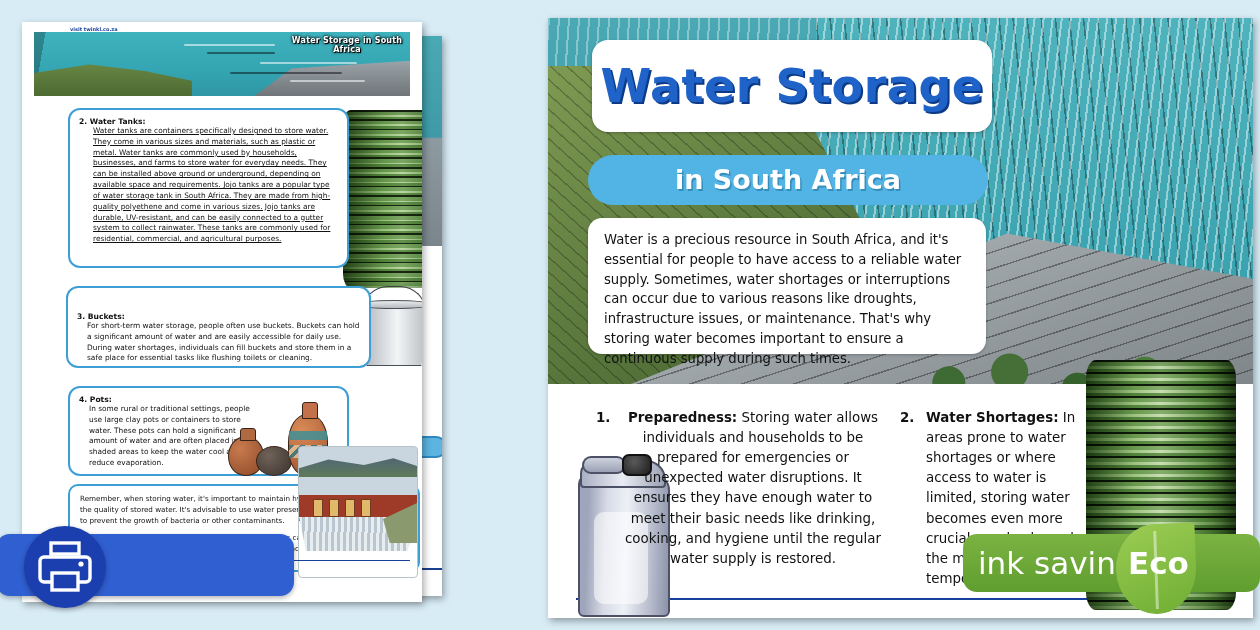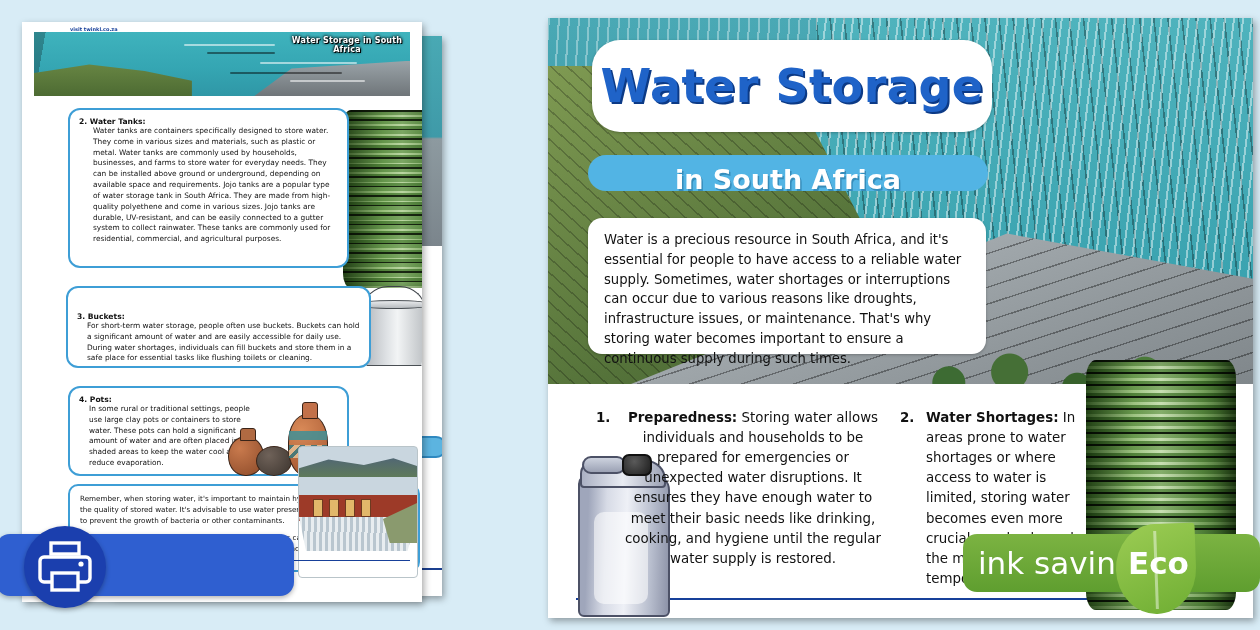--- a/index.html
+++ b/index.html
@@ -79,21 +79,21 @@
     border-radius: 12px;
   }
   .blue-box .bodytxt {
     font-family: "DejaVu Sans", sans-serif;
     font-size: 7.4px; line-height: 1.46; color: #111;
   }
   .sec-head { font-weight: bold; font-size: 7.6px; color: #111; }
   .sec-num { font-weight: bold; }
 
   #sec2 { left: 46px; top: 86px; width: 281px; height: 160px; padding: 7px 9px 6px 9px; }
-  #sec2 .indent { padding-left: 14px; }
+  #sec2 .indent { padding-left: 14px; text-decoration: underline; }
   #sec3 { left: 44px; top: 264px; width: 305px; height: 82px; padding: 24px 9px; }
   #sec4 { left: 46px; top: 364px; width: 281px; height: 90px; padding: 7px 9px; }
   #remember-box {
     left: 46px; top: 462px; width: 352px; height: 88px;
     padding: 8px 10px; border-radius: 10px;
   }
   #remember-box p { font-size: 7.2px; line-height: 1.5; color: #111; font-family: "DejaVu Sans", sans-serif; }
   #remember-box p + p { margin-top: 7px; }
 
   
@@ -217,32 +217,32 @@
       radial-gradient(circle at 48% 65%, #37612c 0 15px, transparent 16px),
       radial-gradient(circle at 68% 52%, #4a7a3a 0 17px, transparent 18px),
       radial-gradient(circle at 88% 62%, #3a6630 0 16px, transparent 17px);
   }
   #right-white {
     position: absolute; left: 0; bottom: 0; width: 100%; height: 39%;
     background: #ffffff;
   }
 
   .rr-card {
-    position: absolute; background: #fff; border-radius: 28px;
+    position: absolute; background: #fff; border-radius: 16px;
     box-shadow: 0 1px 3px rgba(0,0,0,.25);
   }
   #title-card { left: 592px; top: 40px; width: 400px; height: 92px; }
   #title-text {
     font-family: "DejaVu Sans", sans-serif;
     font-weight: bold; font-size: 46px; color: #1f63c8;
     text-align: center; line-height: 92px; letter-spacing: .5px;
     text-shadow: 2px 2px 0 #0c3a86;
   }
   #subtitle-bar {
-    position: absolute; left: 588px; top: 155px; width: 400px; height: 36px;
+    position: absolute; left: 588px; top: 155px; width: 400px; height: 50px;
     background: #52b4e4; border-radius: 25px;
   }
   #subtitle-text {
     font-family: "DejaVu Sans", sans-serif;
     font-weight: bold; font-size: 27px; color: #fff;
     text-align: center; line-height: 50px;
     text-shadow: 1.5px 1.5px 0 rgba(40,120,165,.65);
   }
   #intro-card {
     left: 588px; top: 218px; width: 398px; height: 136px; padding: 12px 16px;

